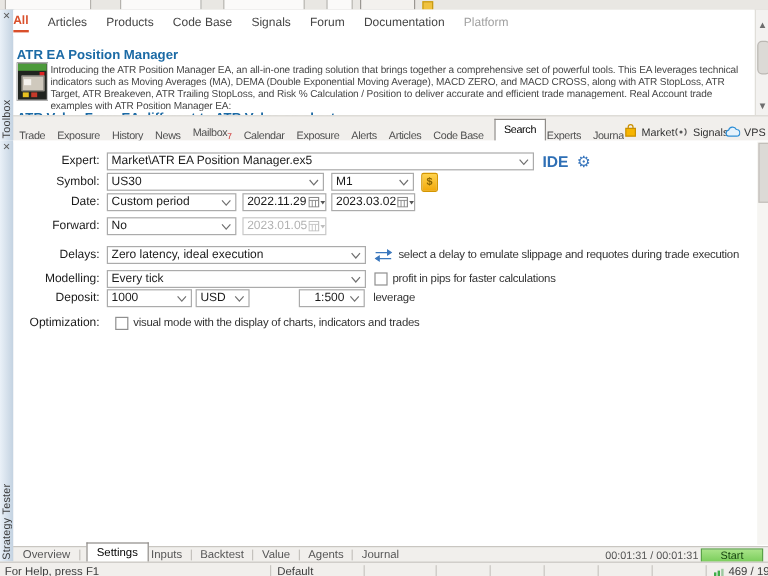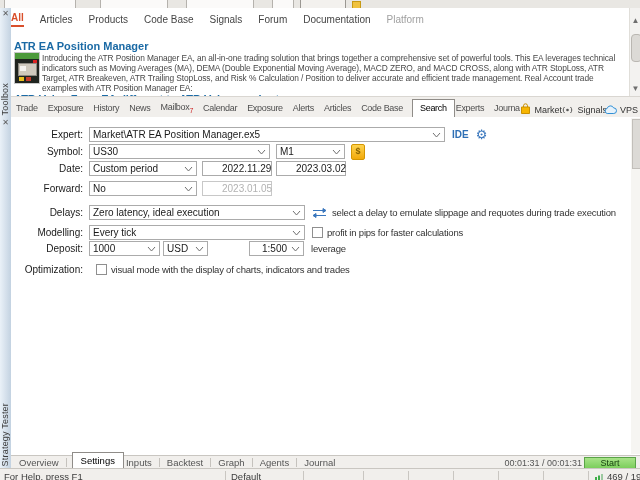--- a/index.html
+++ b/index.html
@@ -40,21 +40,21 @@
             letter-spacing:-0.1px;overflow:hidden;}
   #art2-title{left:3px;top:85px;}
 
   
   #webscroll{left:629px;top:8px;width:11px;height:88px;background:#f3f2f0;border-left:1px solid #e0ded9;}
   .scr-arrow{position:absolute;left:0;width:11px;height:11px;text-align:center;color:#6e6e6e;font-size:8px;line-height:10px;}
   #webthumb{position:absolute;left:1px;top:26px;width:9px;height:26px;background:#dcdad6;border:1px solid #bab7b2;border-radius:4px;}
 
   
   #tbrow{left:11px;top:96px;width:629px;height:21px;background:#f1efec;border-top:1px solid #d9d6d1;border-bottom:1px solid #c9c6c1;}
-  #tbtabs{position:absolute;left:4px;top:0;height:21px;display:flex;align-items:center;max-width:505px;overflow:hidden;}
+  #tbtabs{position:absolute;left:4px;top:0;height:21px;display:flex;align-items:flex-end;max-width:505px;overflow:hidden;}
   .tbtab{font-size:9px;letter-spacing:-0.3px;color:#4f4f4f;padding:0 1px;white-space:nowrap;cursor:pointer;}
   .tbsep{width:1px;height:10px;background:#c5c2bd;margin:0 4px;}
   .tbtab.active{background:#fff;border:1px solid #8f8c88;border-bottom:none;color:#000;
                 padding:3px 7px 5px 7px;margin-top:1px;}
   #mbbadge{color:#cc2222;font-size:7px;vertical-align:sub;}
   .svcbtn{position:absolute;top:3px;height:15px;display:flex;align-items:flex-end;gap:3px;font-size:9px;color:#333;cursor:pointer;}
   #svc-market{right:78px;} #svc-signals{right:33px;} #svc-vps{right:2px;}
 
   
   #tester{left:11px;top:117px;width:629px;height:338px;background:#fff;}
@@ -62,26 +62,26 @@
   #testthumb{position:absolute;left:1px;top:1px;width:7px;height:48px;background:#dcdad6;border:1px solid #c2bfba;}
 
   .frow{position:absolute;left:11px;display:flex;align-items:center;height:17px;}
   .flabel{width:72px;text-align:right;padding-right:6px;color:#1a1a1a;font-size:10px;}
   .combo{height:15px;background:#fff;border:1px solid #ababab;display:flex;align-items:center;
          padding-left:3px;box-sizing:border-box;cursor:pointer;}
   .combo .val{flex:1;font-size:10px;color:#1a1a1a;white-space:nowrap;overflow:hidden;}
   .combo svg{flex:none;margin-right:3px;}
   .datefld{height:15px;border:1px solid #ababab;display:flex;align-items:center;padding-left:3px;
            box-sizing:border-box;cursor:pointer;}
-  .datefld .val{flex:1;font-size:10px;color:#1a1a1a;margin-left:16px;}
+  .datefld .val{flex:1;font-size:10px;color:#1a1a1a;}
   .datefld.disabled{border-color:#c8c8c8;}
   .datefld.disabled .val{color:#b2b2b2;}
   .hint{font-size:9.5px;letter-spacing:-0.2px;color:#333;white-space:nowrap;}
   .cbox{width:11px;height:11px;border:1px solid #8f8f8f;background:#fff;box-sizing:border-box;cursor:pointer;}
-  #ide-link{color:#2e6fb5;font-size:10px;font-weight:bold;margin-left:7px;cursor:pointer;}
+  #ide-link{color:#2e6fb5;font-size:13px;font-weight:bold;margin-left:7px;cursor:pointer;}
   #gear-ico{color:#3a77bd;font-size:13px;margin-left:7px;cursor:pointer;line-height:13px;}
   #sym-ico{width:12px;height:14px;margin-left:6px;border:1px solid #d49600;border-radius:2px;
            background:linear-gradient(#ffd34d,#f2a90a);color:#8a6400;font-size:9px;font-weight:bold;
            text-align:center;line-height:13px;cursor:pointer;}
 
   
   #ttrow{left:11px;top:455px;width:629px;height:13px;background:#f1efec;border-top:1px solid #c9c6c1;}
   #tttabs{position:absolute;left:6px;top:0;height:13px;display:flex;align-items:center;}
   .tttab{font-size:9.5px;color:#555;padding:0 2px;white-space:nowrap;cursor:pointer;}
   .ttsep{width:1px;height:9px;background:#c5c2bd;margin:0 5px;}
@@ -337,21 +337,21 @@
 
   <div id="ttrow" class="abs">
     <div id="tttabs">
       <span class="tttab">Overview</span>
         <span class="ttsep"></span>
       <span class="tttab active">Settings</span>
       <span class="tttab">Inputs</span>
         <span class="ttsep"></span>
       <span class="tttab">Backtest</span>
         <span class="ttsep"></span>
-      <span class="tttab">Graph</span>
+      <span class="tttab">Value</span>
         <span class="ttsep"></span>
       <span class="tttab">Agents</span>
         <span class="ttsep"></span>
       <span class="tttab">Journal</span>
     </div>
     <span id="ttime">00:01:31 / 00:01:31</span>
     <div id="startbtn">Start</div>
   </div>
 
   <div id="statusbar" class="abs">

